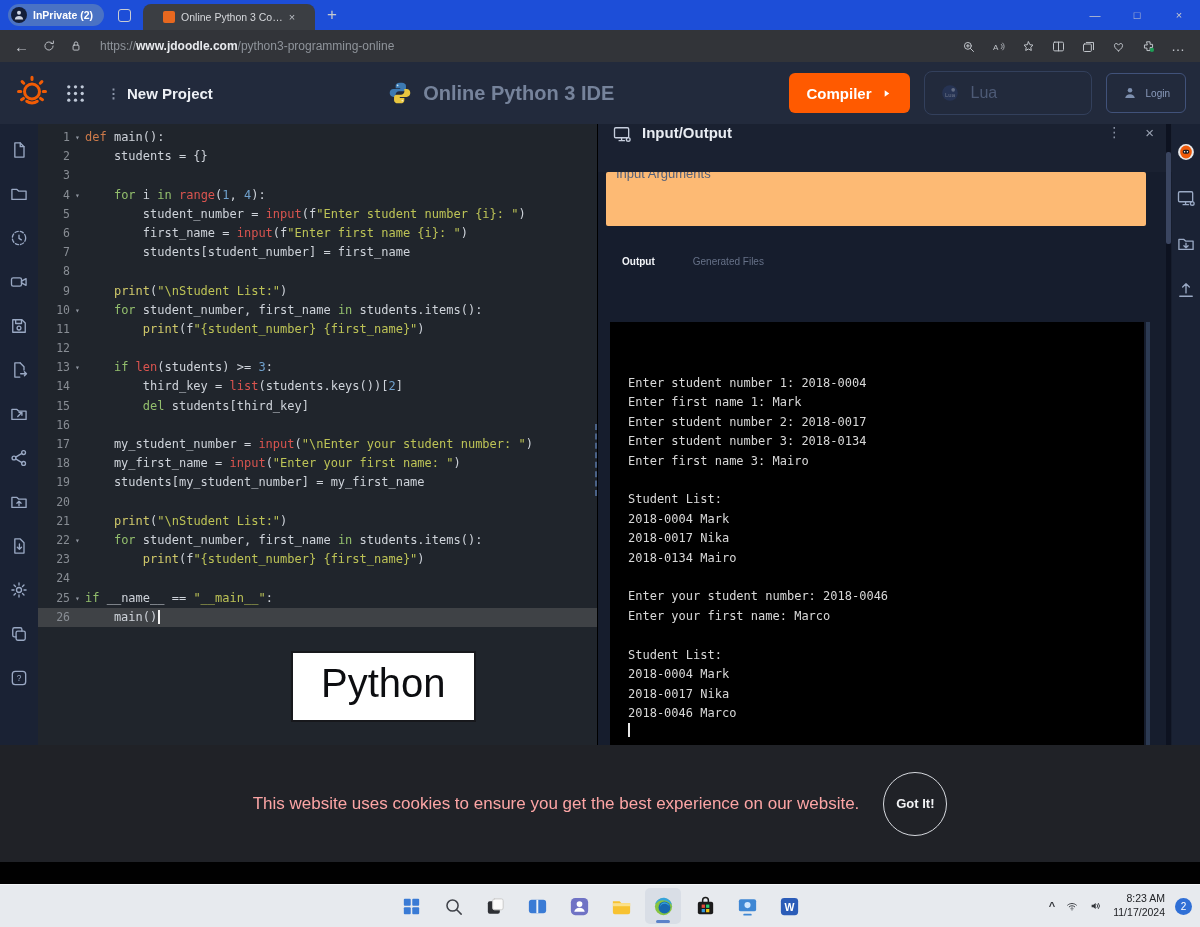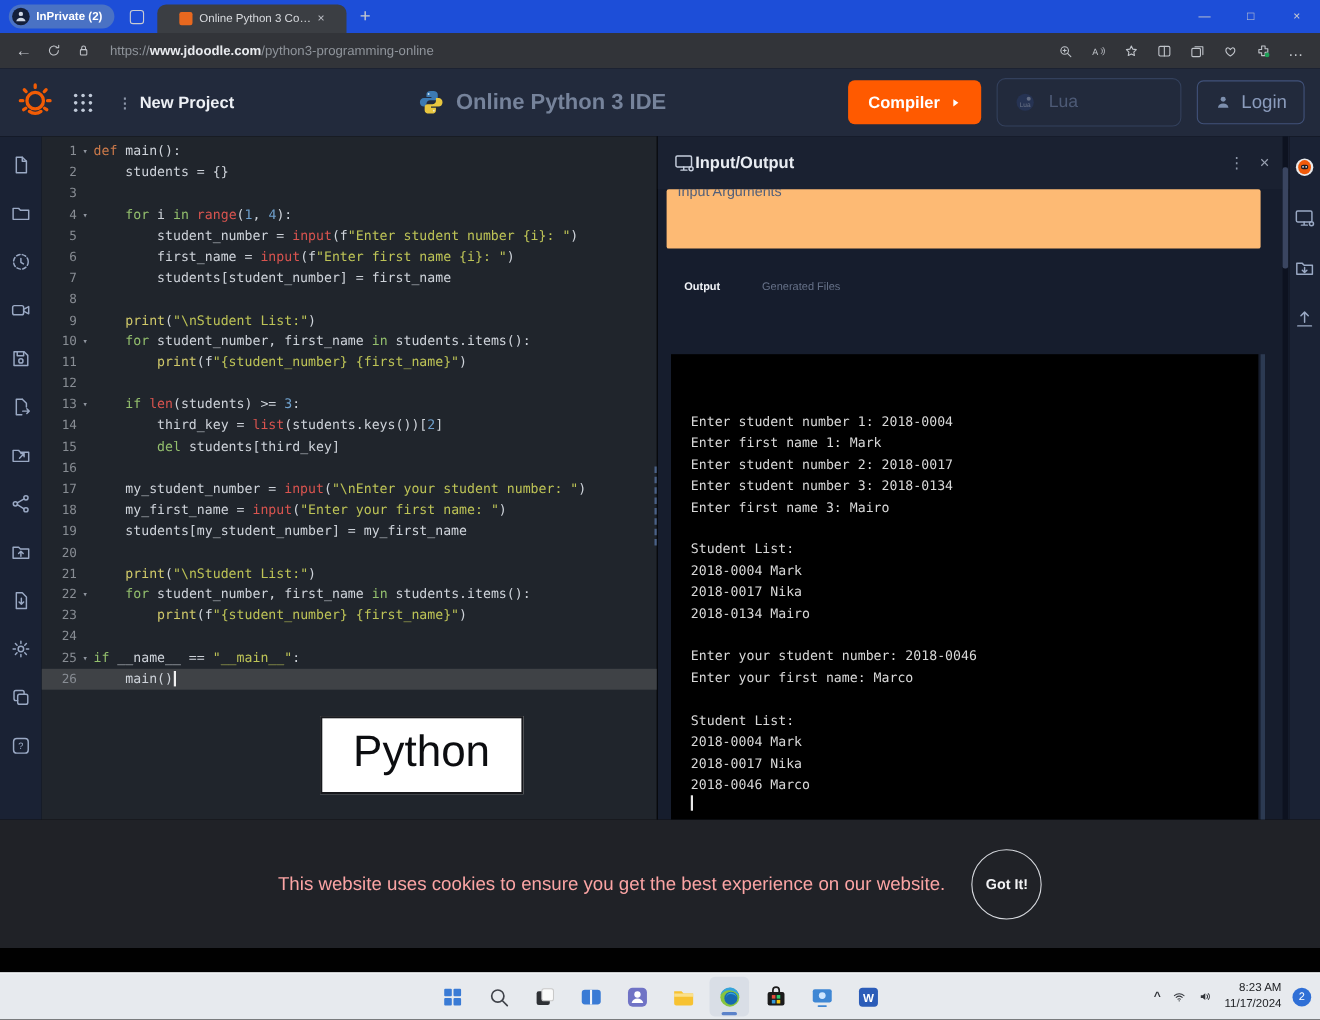--- a/index.html
+++ b/index.html
@@ -38,21 +38,21 @@
 .gridic svg{width:23px;height:23px}
 .np{display:flex;align-items:center;gap:7px;color:#edf0f5;font-size:15px;font-weight:600;margin-left:6px}
 .np .kebab{color:#8d97aa;font-size:13px}
 .header-center{flex:1;display:flex;align-items:center;justify-content:center;gap:10px}
 .header-center svg{width:26px;height:26px}
 .ide-title{color:#76839b;font-size:20px;font-weight:600}
 .execute{background:#ff5a00;color:#fff;font-size:15px;font-weight:600;border:none;border-radius:6px;padding:0 18px;height:40px;display:flex;align-items:center;gap:9px;cursor:pointer}
 .execute .playic svg{width:11px;height:11px;color:#fff}
 .lua-btn{width:168px;height:44px;border:1px solid #33405c;border-radius:8px;display:flex;align-items:center;gap:10px;padding:0 14px;color:#4d5a76;font-size:16px}
 .lua-btn svg{width:22px;height:22px;opacity:.55}
-.login-btn{height:40px;background:transparent;border:1px solid #41527a;border-radius:6px;display:flex;align-items:center;gap:8px;padding:0 15px;color:#8b9cbd;font-size:17px;cursor:pointer}
+.login-btn{height:40px;background:transparent;border:1px solid #41527a;border-radius:6px;display:flex;align-items:center;gap:8px;padding:0 15px;color:#8b9cbd;font-size:10px;cursor:pointer}
 .login-btn svg{width:16px;height:16px;color:#7d8fae}
 
 
 .main{height:621px;display:flex;position:relative}
 .left-sidebar{width:38px;background:#1a2234;display:flex;flex-direction:column;align-items:center;padding-top:16px;gap:24px}
 .right-sidebar{width:28px;background:#1a2234;display:flex;flex-direction:column;align-items:center;padding-top:18px;gap:26px}
 .sb-btn{color:#9aa9c4;cursor:pointer}
 .sb-btn svg{width:20px;height:20px}
 
 
@@ -62,21 +62,21 @@
 .ln{width:32px;text-align:right;color:#888d94;flex:none;font-size:11.5px}
 .fold{width:15px;text-align:center;color:#9096a0;font-size:8px;flex:none}
 .src{white-space:pre}
 .tk-d{color:#ced3da}.tk-kw{color:#cc7a4a}.tk-fl{color:#93bf6d}.tk-fn{color:#d9544f}.tk-pr{color:#d0c96a}.tk-st{color:#bdc356}.tk-nu{color:#6fa0cc}
 .cursor{display:inline-block;width:1.5px;height:14px;background:#f0f0f0;vertical-align:middle;margin-left:1px}
 .watermark{position:absolute;left:253px;top:527px;background:#fff;border:2px solid #17181c;color:#0c0d10;font-size:40px;padding:8px 28px 14px;font-family:"Liberation Sans",sans-serif}
 .drag-handle{position:absolute;right:-3px;top:300px;height:72px;width:5px;border-left:2px dashed #4a6288}
 
 
 .io-panel{flex:1;background:#161d2d;position:relative}
-.io-head{height:48px;display:flex;align-items:center;padding:0 14px;background:#1a2131;color:#c6cedd}
+.io-head{height:48px;display:flex;gap:10px;padding:0 14px;background:#1a2131;color:#c6cedd}
 .io-head .tb-svg svg{width:20px;height:20px}
 .io-title{color:#e8ecf2;font-size:15px;font-weight:600;flex:1}
 .io-kebab{color:#8d96a8;font-size:14px;margin-right:14px;cursor:pointer}
 .io-close{color:#9aa2b2;font-size:15px;margin-right:4px;cursor:pointer}
 .io-input{margin:0 26px 0 8px;height:54px;background:#fdba74;position:relative;overflow:hidden;border-radius:2px}
 .io-input span{position:absolute;top:-6px;left:10px;color:#53607a;font-size:13px}
 .io-tabs{display:flex;gap:38px;margin:30px 0 0 24px}
 .io-tab{font-size:10px;color:#667188;cursor:pointer}
 .io-tab.active{color:#f2f4f8;font-weight:600}
 .console{position:absolute;left:12px;right:28px;top:198px;bottom:0;background:#000;padding:52px 20px 4px 18px;font-family:"DejaVu Sans Mono",monospace;font-size:12px;line-height:19.4px;color:#d8d8d8;overflow:hidden}

